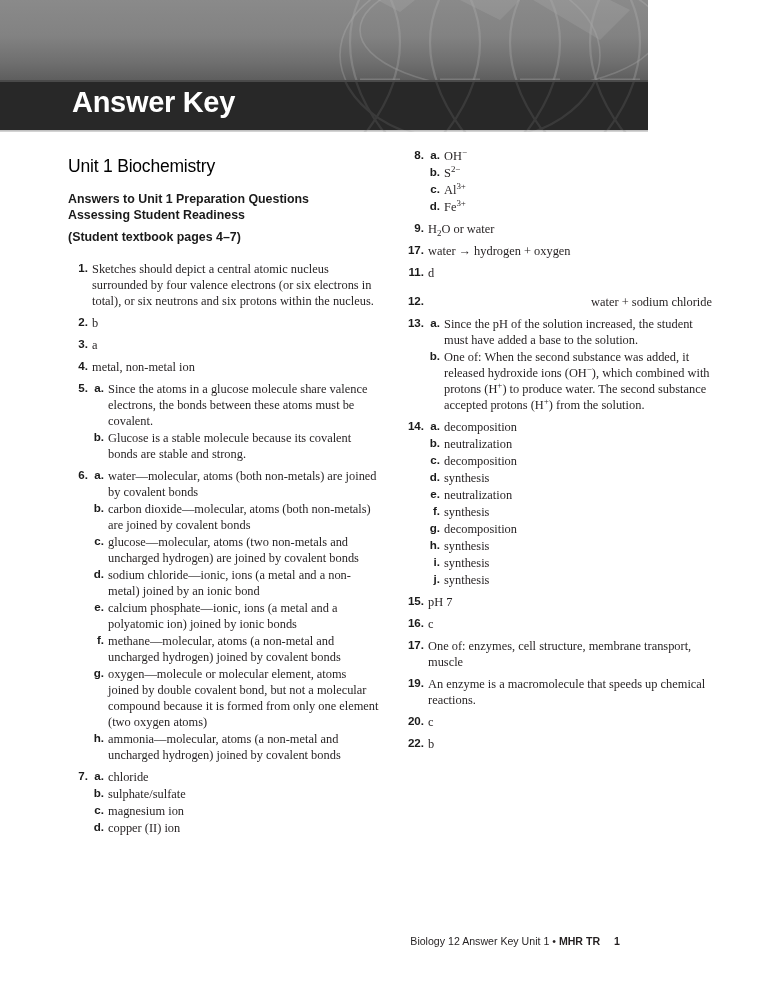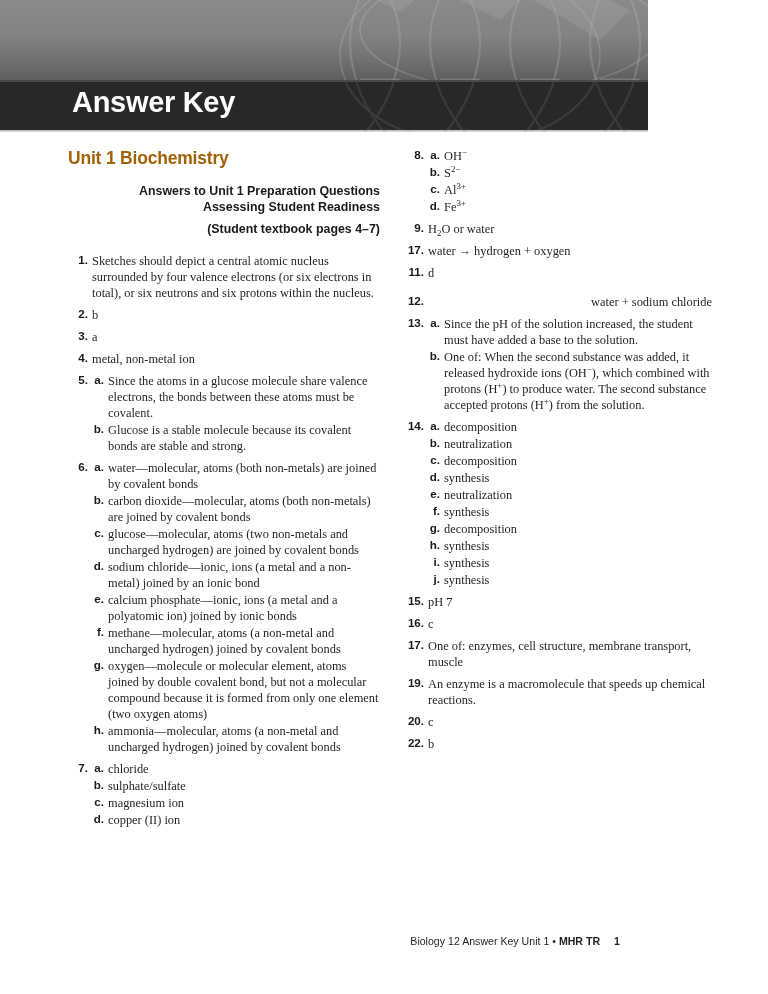--- a/index.html
+++ b/index.html
@@ -86,33 +86,32 @@
   .col {
     position: absolute;
     top: 0;
   }
   .col-left  { left: 68px;  width: 312px; }
   .col-right { left: 400px; width: 312px; }
 
   h1.unit-title {
     font-family: "Liberation Sans", sans-serif;
     font-size: 17.5px;
-    font-weight: bold;
-    color: #a16207;
-    margin: 0 0 14px 0;
+    font-weight: normal;
+    color: #000000;
+    margin: 8px 0 14px 0;
     letter-spacing: -0.2px;
   }
   .sub-head {
     font-family: "Liberation Sans", sans-serif;
     font-size: 12.4px;
     font-weight: bold;
     color: #1a1a1a;
     line-height: 1.32;
     margin: 0;
-    text-align: right;
   }
   .sub-head.pages { margin-top: 5px; margin-bottom: 16px; }
 
   
   ol.answers { list-style: none; margin: 0; padding: 0; }
 
   .item {
     position: relative;
     padding-left: 24px;
     margin-bottom: 6px;

